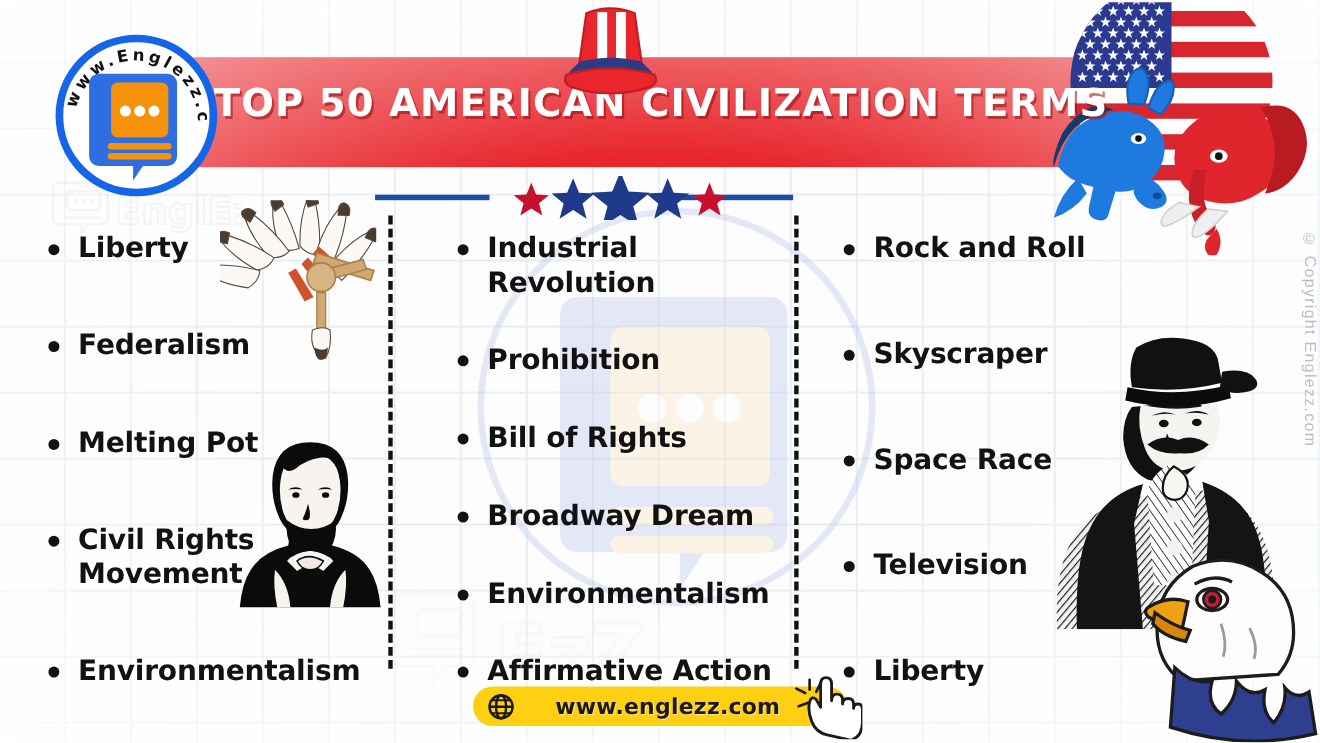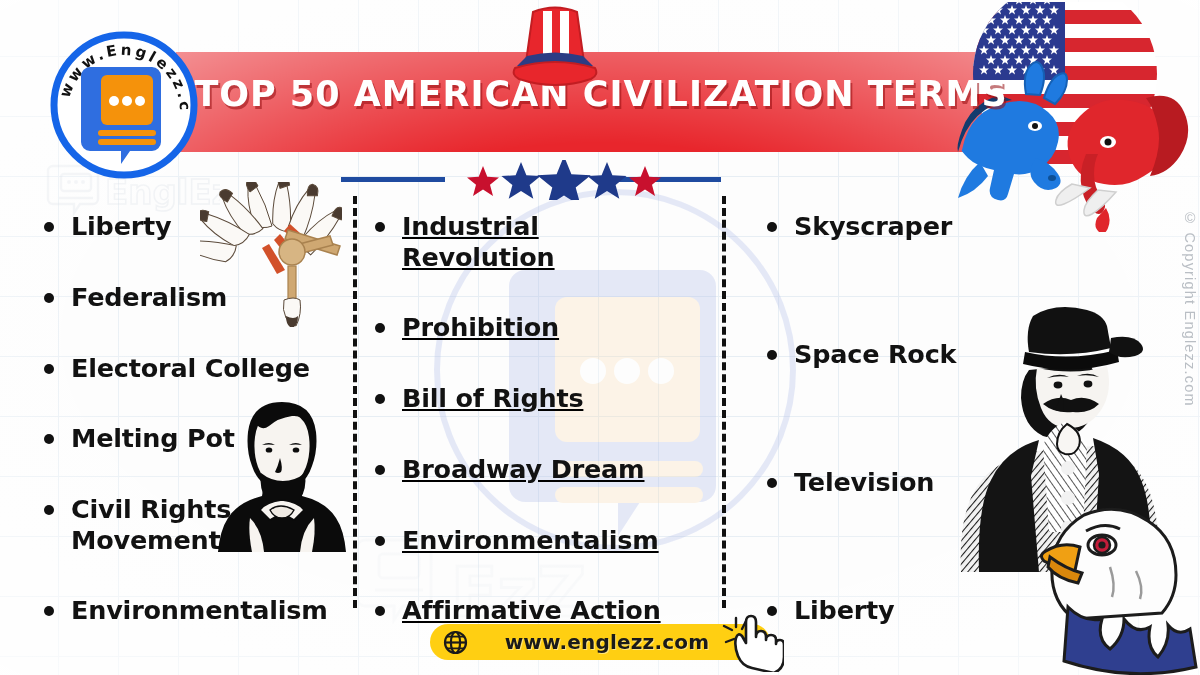--- a/index.html
+++ b/index.html
@@ -61,21 +61,21 @@
 
   
   #divider{
     position:absolute;left:335px;top:160px;width:390px;height:40px;z-index:4;
   }
 
   
   #cols{position:absolute;left:0;top:195px;width:1200px;height:415px;z-index:4;}
   .col{position:absolute;top:0;height:415px;}
   #col1{left:22px;width:305px;}
-  #col2{left:353px;width:335px;text-decoration:underline;}
+  #col2{left:394px;width:335px;}
   #col3{left:745px;width:290px;}
   .col ul{list-style:none;margin:16px;padding:0;height:100%;
     display:flex;flex-direction:column;justify-content:space-between;}
   .col li{
     position:relative;padding-left:33px;
     font-family:"DejaVu Sans", sans-serif;
     font-weight:bold;
     font-size:25.5px;
     line-height:1.20;
     color:#121212;
@@ -428,40 +428,40 @@
     <path d="M28 112 q16 16 34 12 q-6 20 8 30 q14 -12 14 -30 q12 16 26 8 q-4 20 8 30 q12 -14 10 -32 q10 12 22 4 l6 38 q-66 16 -132 -6 z" fill="#2f3f8f" stroke="#1c1c1c" stroke-width="3"></path>
     <path d="M70 72 q6 18 2 30" fill="none" stroke="#9a9a9a" stroke-width="2.5"></path>
     <path d="M96 76 q8 16 4 28" fill="none" stroke="#9a9a9a" stroke-width="2.5"></path>
   </svg>
 
   <div id="cols">
     <div class="col" id="col1">
       <ul>
         <li>Liberty</li>
         <li>Federalism</li>
-        <li>Electoral College</li>
         <li>Melting Pot</li>
         <li class="twoline" style="max-width:190px">Civil Rights Movement</li>
         <li>Environmentalism</li>
       </ul>
     </div>
     <div class="col" id="col2">
       <ul>
         <li>Industrial Revolution</li>
         <li>Prohibition</li>
         <li>Bill of Rights</li>
         <li>Broadway Dream</li>
         <li>Environmentalism</li>
         <li>Affirmative Action</li>
       </ul>
     </div>
     <div class="col" id="col3">
       <ul>
+        <li>Rock and Roll</li>
         <li>Skyscraper</li>
-        <li>Space Rock</li>
+        <li>Space Race</li>
         <li>Television</li>
         <li>Liberty</li>
       </ul>
     </div>
   </div>
 
   <div id="copyright">© Copyright Englezz.com</div>
 
   <div id="footer">
     <svg id="footer-globe" width="25" height="25" viewBox="0 0 25 25">

